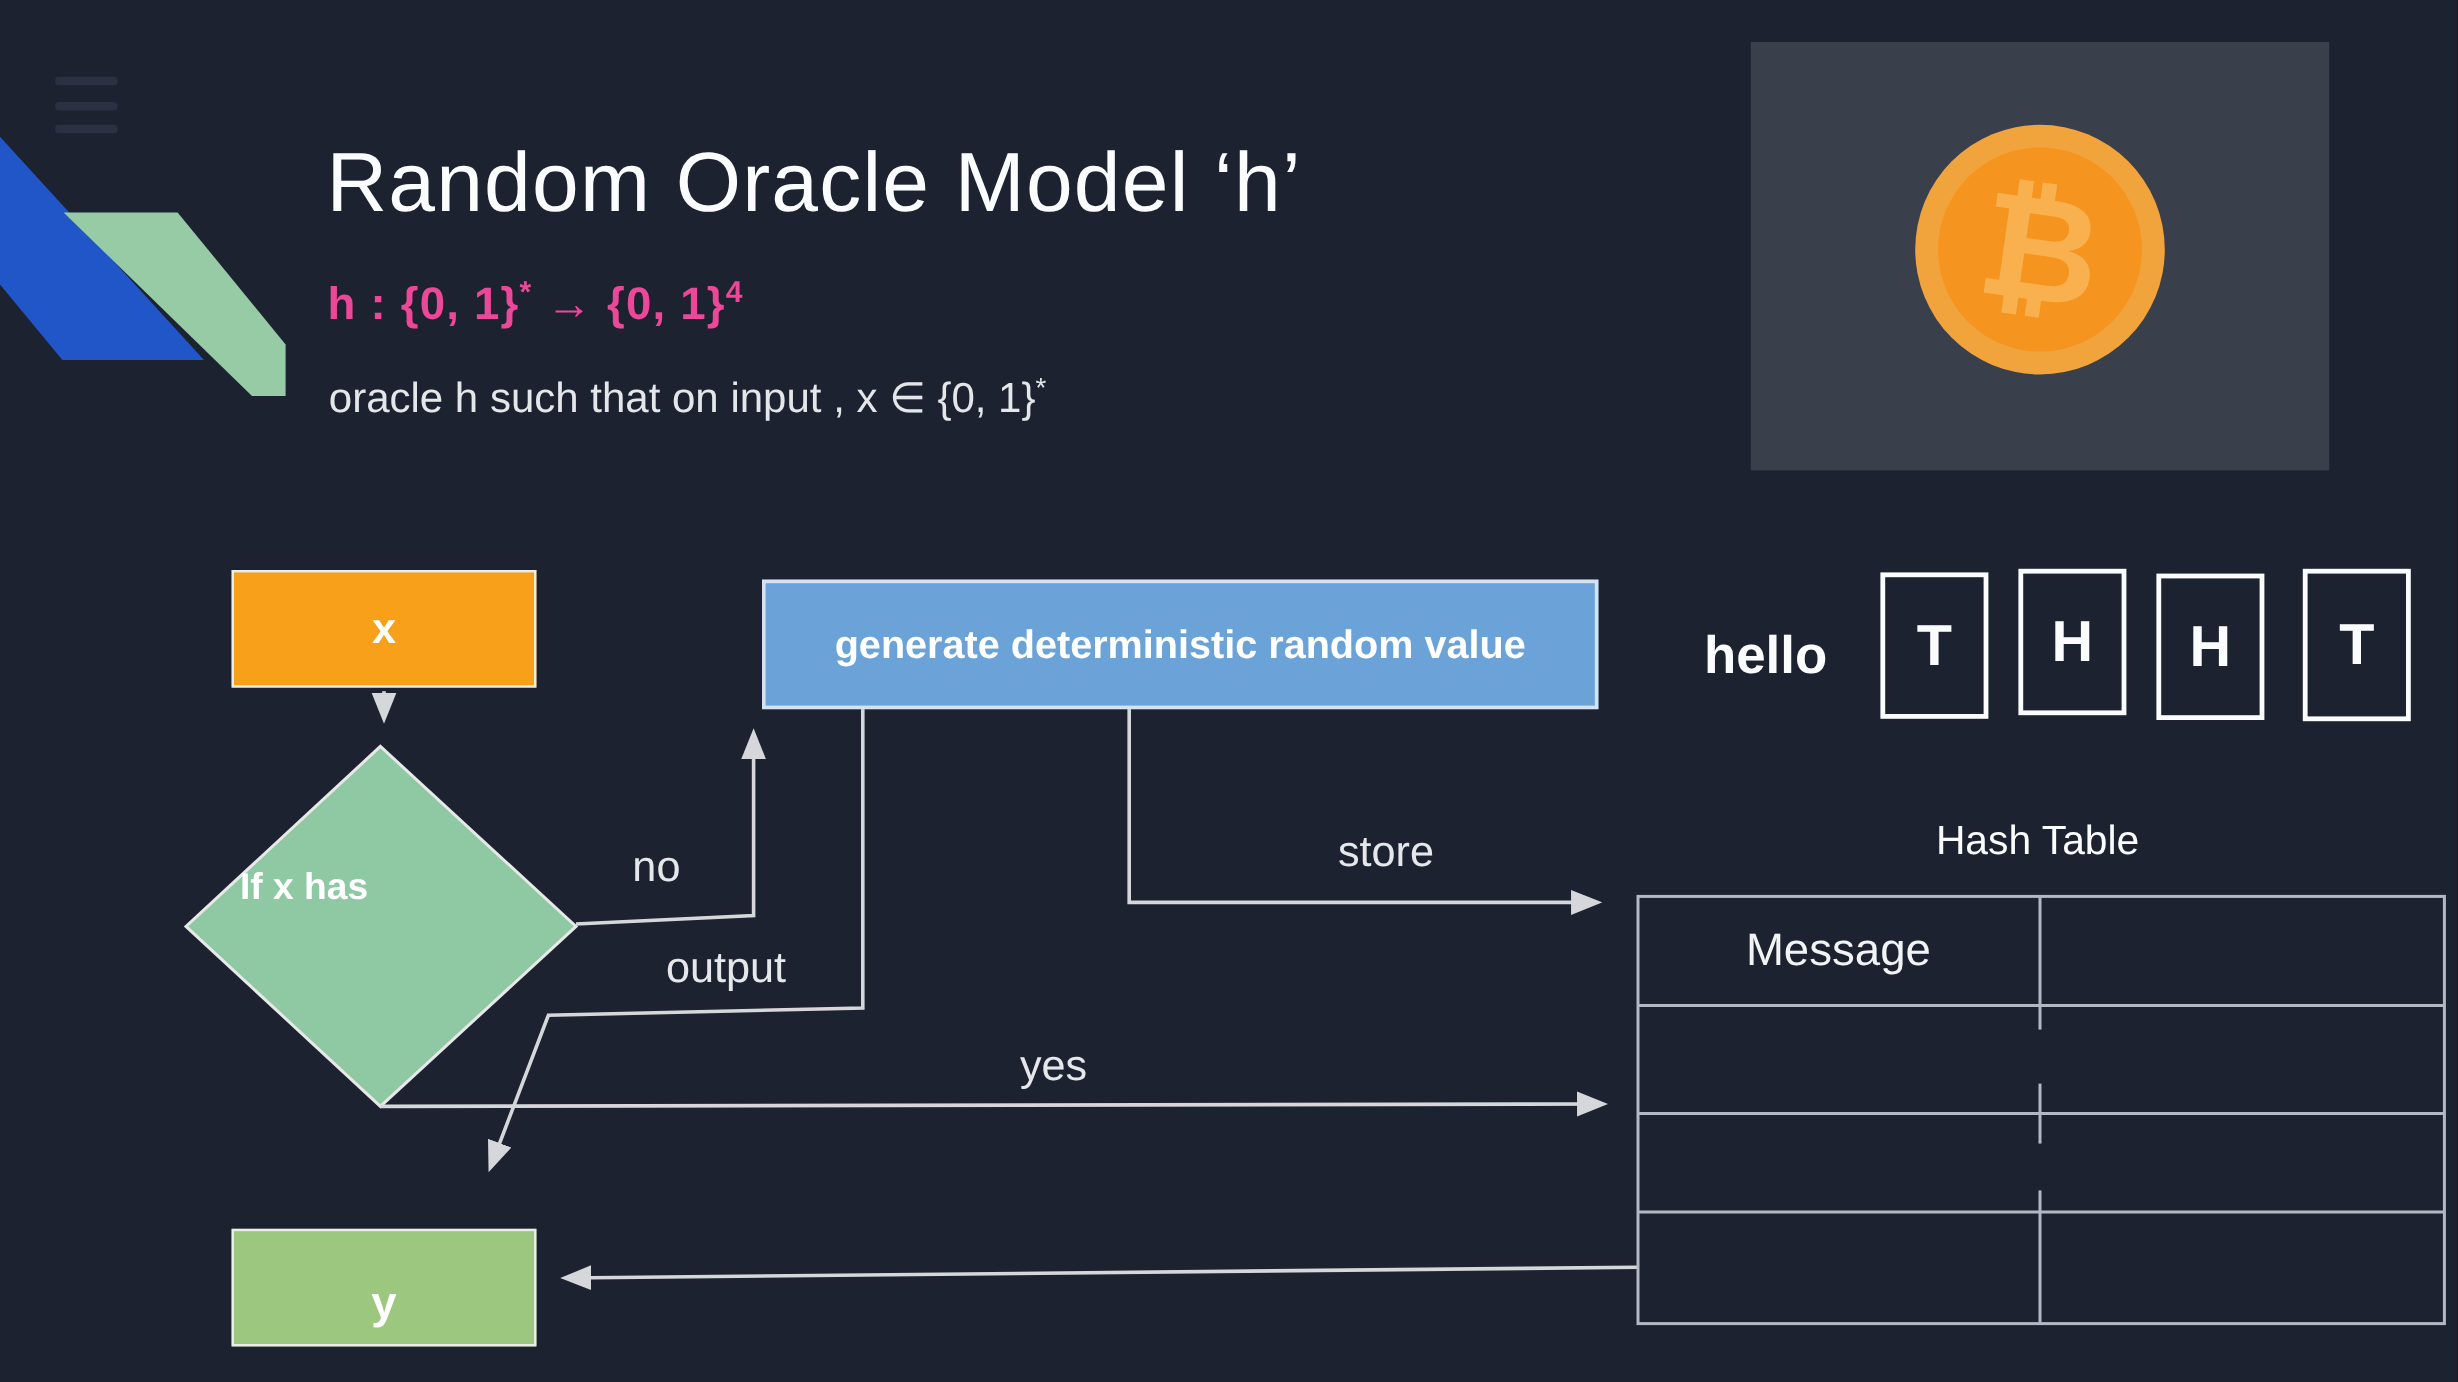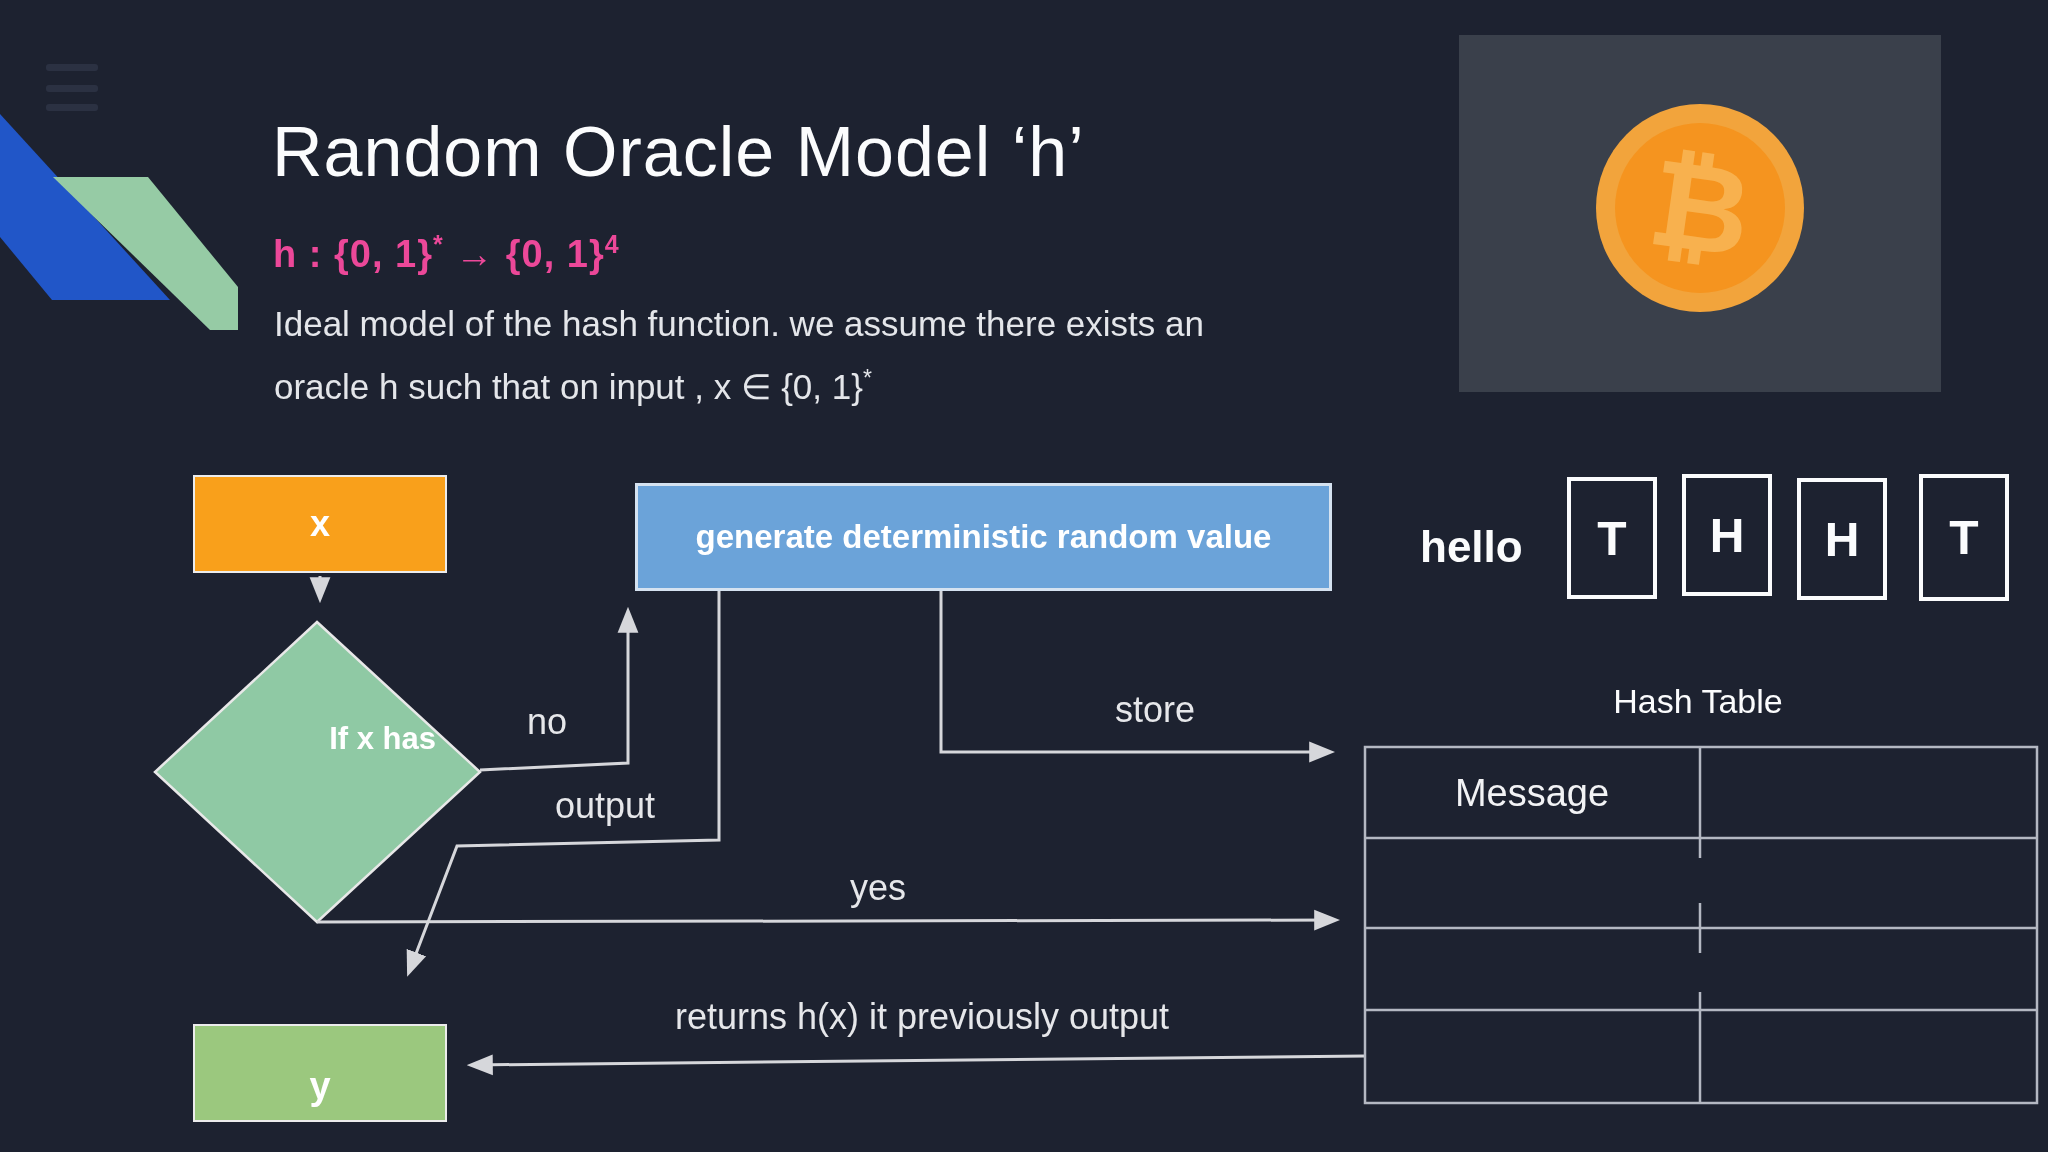--- a/index.html
+++ b/index.html
@@ -21,21 +21,21 @@
   .formula{left:273px;top:230px;font-size:38px;font-weight:bold;color:#ec4899;letter-spacing:1px;}
   .formula sup{font-size:25px;font-weight:bold;}
   .desc{left:274px;top:296px;font-size:35px;line-height:55px;color:#e4e6ea;}
   .desc sup{font-size:23px;}
   
   .fc-box{display:flex;align-items:center;justify-content:center;font-weight:bold;color:#ffffff;box-sizing:border-box;}
   .box-x{left:193px;top:475px;width:254px;height:98px;background:#f9a01b;border:2px solid #ececec;font-size:36px;}
   .box-process{left:595px;top:483px;width:697px;height:108px;background:#6ba3d9;border:3px solid #d5e2f0;font-size:33px;margin-left:40px;}
   .box-y{left:193px;top:1024px;width:254px;height:98px;background:#9bc87e;border:2px solid #ececec;font-size:38px;}
   .box-y .pad{padding-top:26px;}
-  .diamond-label{left:200px;top:718px;width:236px;text-align:right;font-size:31px;line-height:42px;font-weight:bold;color:#ffffff;}
+  .diamond-label{left:200px;top:718px;width:236px;text-align:left;font-size:31px;line-height:42px;font-weight:bold;color:#ffffff;}
   
   .flabel{font-size:36px;color:#e6e7ea;transform:translate(-50%,-50%);white-space:nowrap;}
   .lbl-no{left:547px;top:722px;}
   .lbl-output{left:605px;top:806px;}
   .lbl-store{left:1155px;top:710px;}
   .lbl-yes{left:878px;top:888px;}
   .lbl-returns{left:922px;top:1017px;}
   
   .btc-card{left:1459px;top:35px;width:482px;height:357px;background:#3a404b;}
   .hello{left:1420px;top:522px;font-size:44px;font-weight:bold;color:#fbfcfd;}
@@ -69,21 +69,20 @@
 
   <div class="abs title">Random Oracle Model ‘h’</div>
 
   <div class="abs formula">
     <span>h : {0, 1}</span><sup>*</sup>
     <span>→</span>
     <span>{0, 1}</span><sup>4</sup>
   </div>
 
   <div class="abs desc">
-    <div>Ideal model of the hash function. we assume there exists an</div>
     <div>
       <span>oracle h such that on input , x ∈ {0, 1}</span><sup>*</sup>
     </div>
   </div>
 
   <svg class="abs" style="left:0;top:0;" width="2048" height="1152" viewBox="0 0 2048 1152">
     <defs>
       <marker id="arr" markerUnits="userSpaceOnUse" markerWidth="26" markerHeight="22" viewBox="0 0 10 8" refX="8" refY="4" orient="auto">
         <path d="M0,0 L10,4 L0,8 z" fill="#d6d7db"></path>
       </marker>
@@ -127,21 +126,20 @@
   </div>
 
   <div class="abs fc-box box-y">
     <span class="pad">y</span>
   </div>
 
   <div class="abs flabel lbl-no">no</div>
   <div class="abs flabel lbl-output">output</div>
   <div class="abs flabel lbl-store">store</div>
   <div class="abs flabel lbl-yes">yes</div>
-  <div class="abs flabel lbl-returns">returns h(x) it previously output</div>
 
   <div class="abs btc-card">
     <svg width="482" height="357" viewBox="0 0 482 357">
       <circle cx="241" cy="173" r="104" fill="#f2a43c"></circle>
       <circle cx="241" cy="173" r="85" fill="#f5941f"></circle>
       <text x="241" y="215" text-anchor="middle" font-size="122" font-weight="bold" fill="#f8b14e" font-family="DejaVu Sans, sans-serif" transform="rotate(8 241 173)">₿</text>
     </svg>
   </div>
 
   <div class="abs hello">hello</div>

